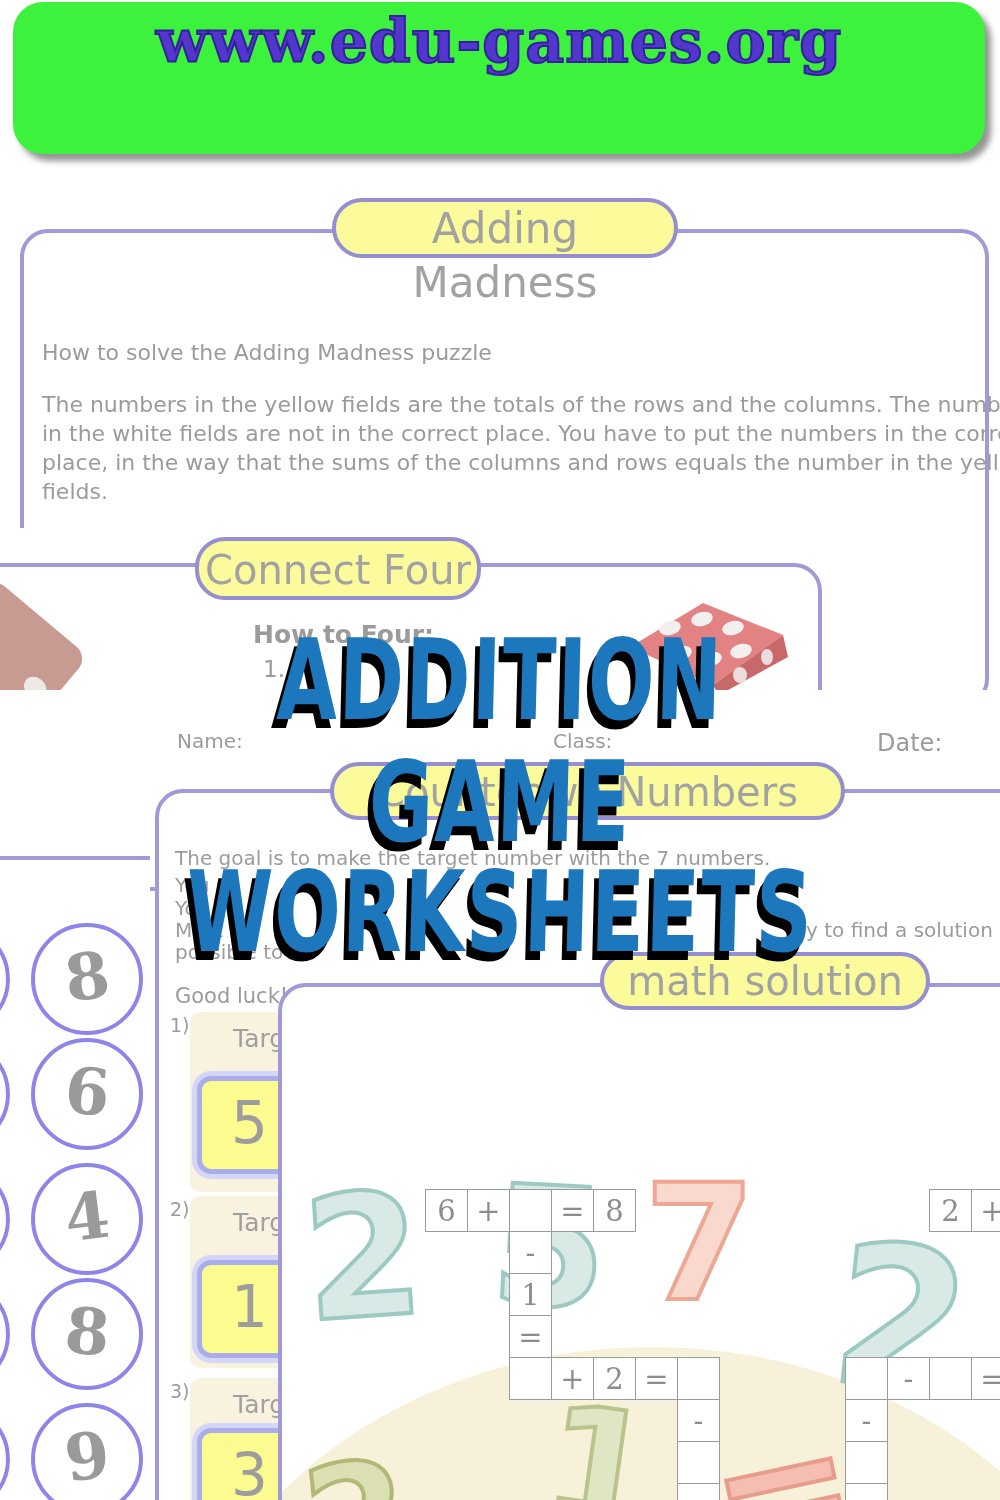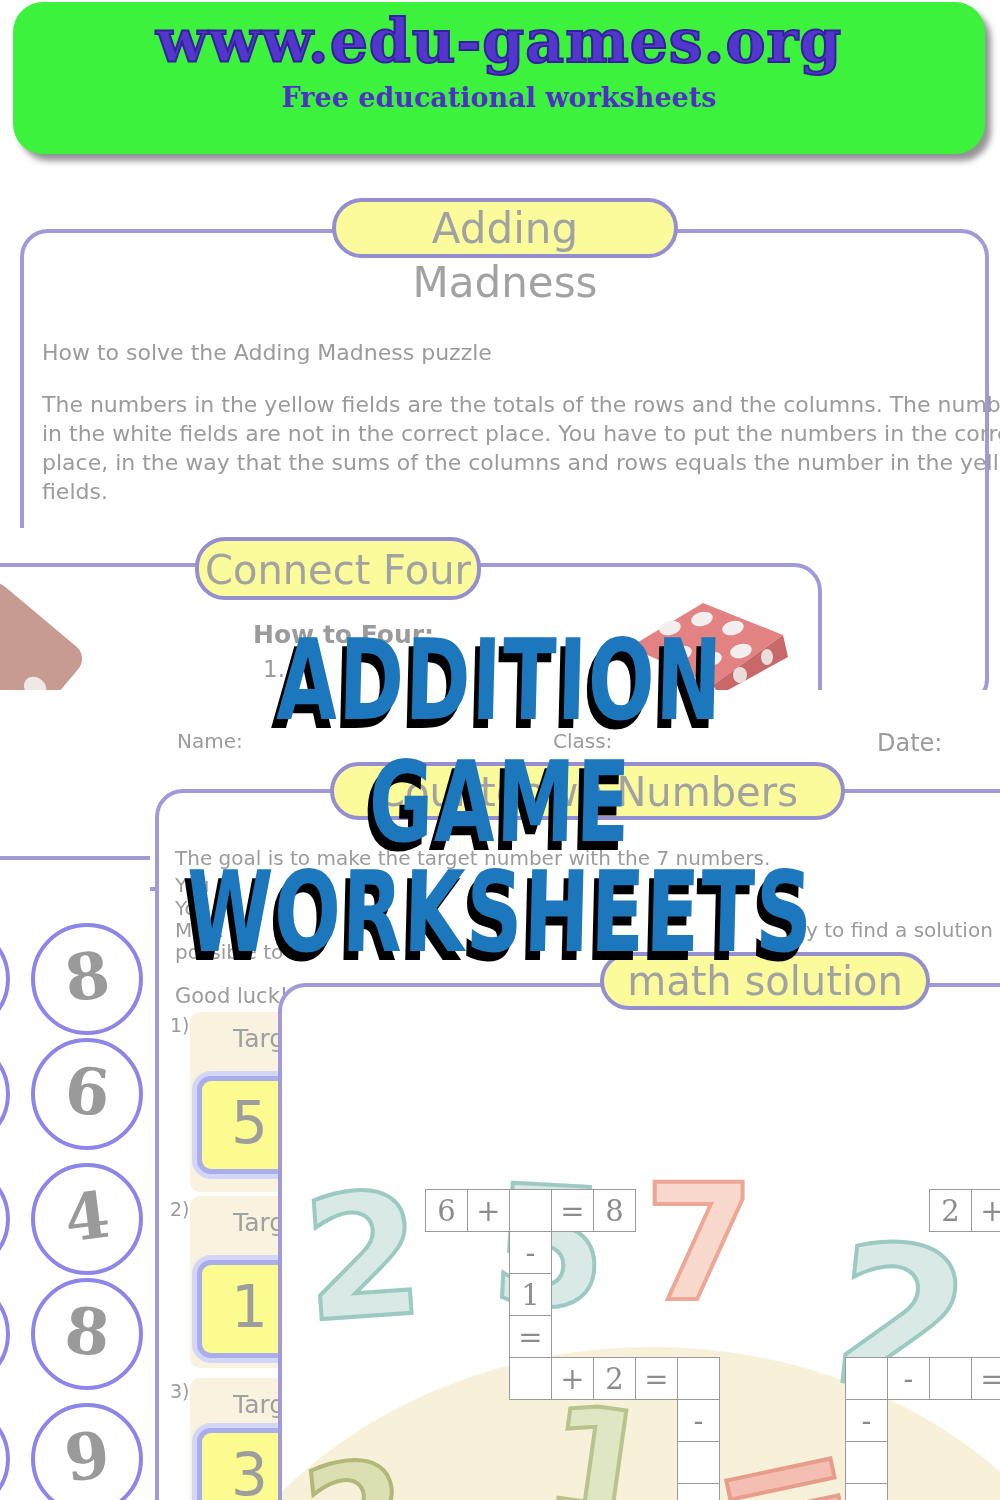--- a/index.html
+++ b/index.html
@@ -168,14 +168,13 @@
     <div class="cell" style="left: 845px; top: 1441px;"></div>
     <div class="cell" style="left: 845px; top: 1483px;"></div>
   </div>
 
 <div class="overlay-line" style="top: 624px; color: rgb(28, 119, 188);">ADDITION</div>
 <div class="overlay-line" style="top: 746px; color: rgb(28, 119, 188);">GAME</div>
 <div class="overlay-line" style="top: 856px; color: rgb(28, 119, 188);">WORKSHEETS</div>
 
 <div class="banner">
   <div class="banner-title">www.edu-games.org</div>
-  <div class="banner-sub">Free educational worksheets</div>
 </div>
 
 </body></html>

